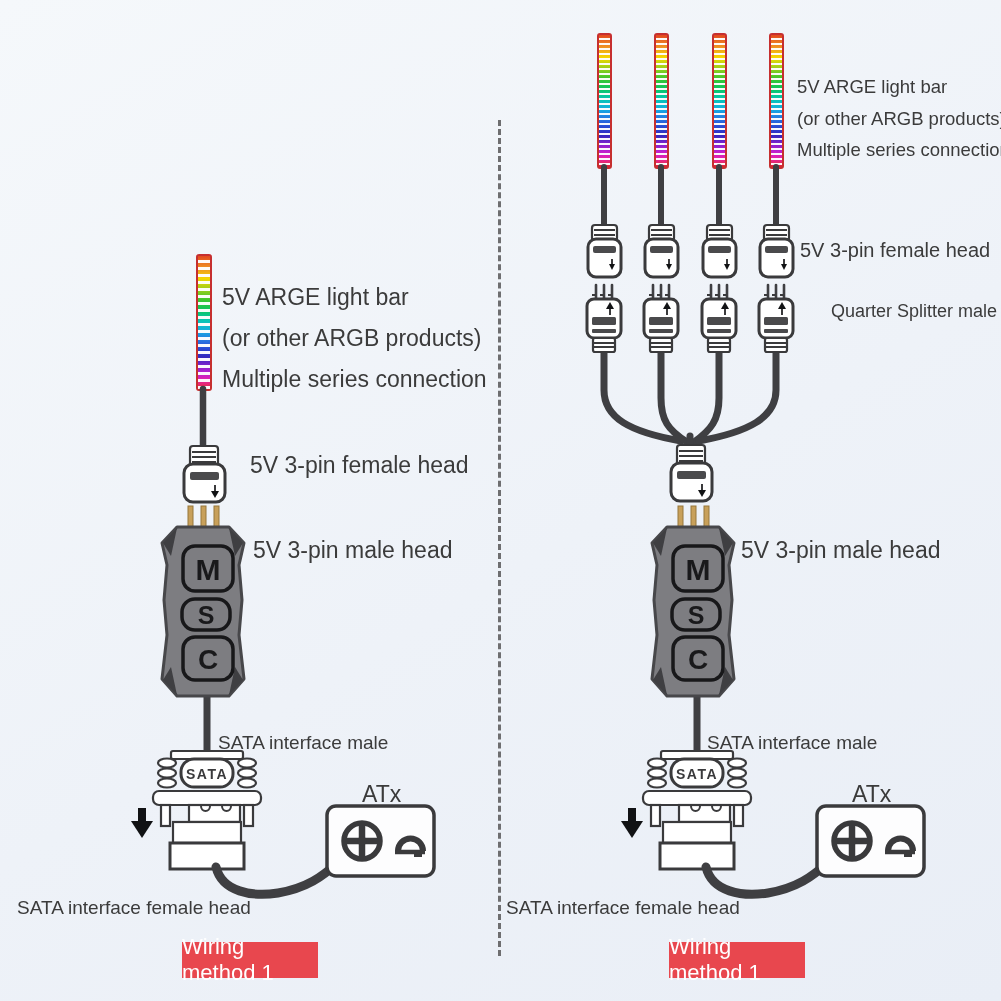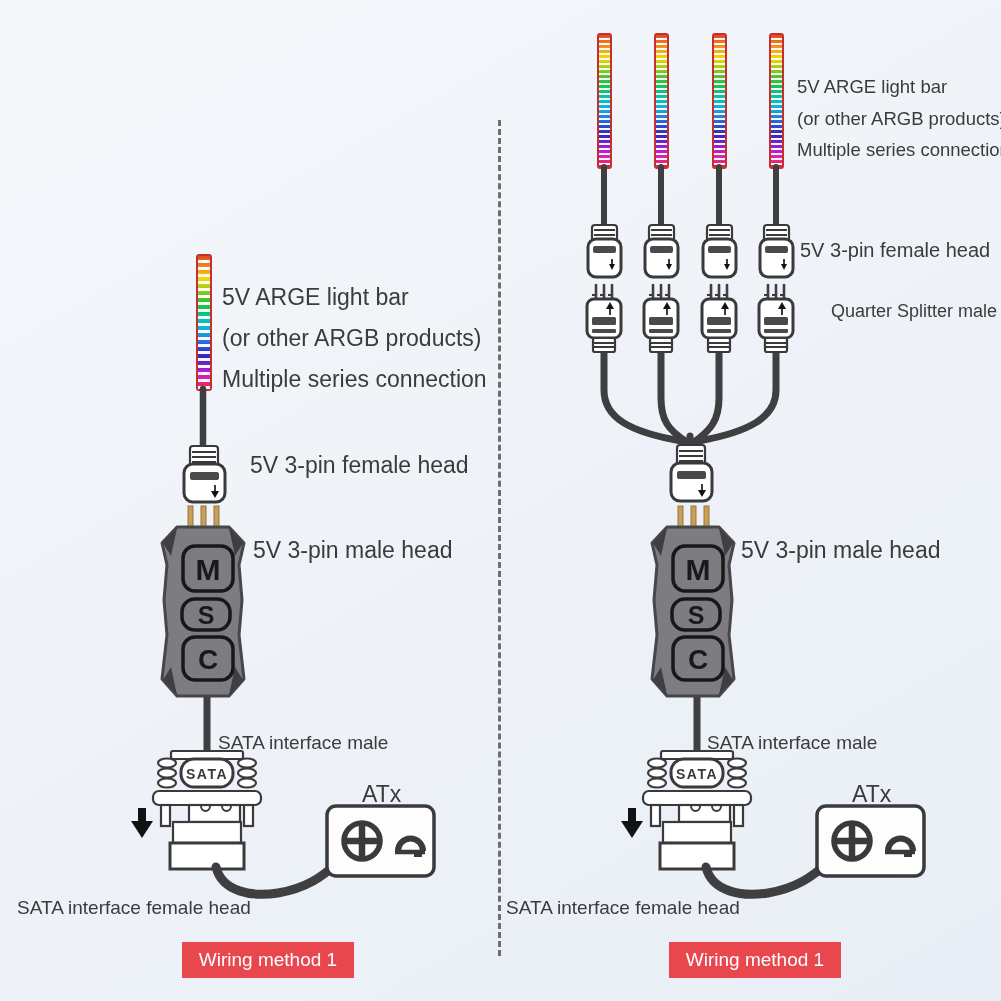--- a/index.html
+++ b/index.html
@@ -15,22 +15,22 @@
   
   .bar{position:absolute;box-sizing:border-box;border:2px solid #c62f2f;border-radius:3px;}
   .bar-grad{width:100%;height:100%;
     background-image:
       repeating-linear-gradient(to bottom, rgba(255,255,255,0) 0 3.1px, rgba(255,255,255,.96) 3.1px 5px),
       linear-gradient(to bottom,#e2491f 0%,#f09222 9%,#f5d800 17%,#9ccf1a 25%,#3cc52e 33%,#0bc562 41%,#06c6b0 48%,#14aee0 56%,#2679e2 63%,#2a47d2 70%,#3427be 76%,#7a22cc 82%,#bb1fd0 88%,#e321ae 93%,#e62a68 97%,#d4262b 100%);}
   .bar.large .bar-grad{
     background-image:
       repeating-linear-gradient(to bottom, rgba(255,255,255,0) 0 4.5px, rgba(255,255,255,.96) 4.5px 7px),
       linear-gradient(to bottom,#e2491f 0%,#f09222 9%,#f5d800 17%,#9ccf1a 25%,#3cc52e 33%,#0bc562 41%,#06c6b0 48%,#14aee0 56%,#2679e2 63%,#2a47d2 70%,#3427be 76%,#7a22cc 82%,#bb1fd0 88%,#e321ae 93%,#e62a68 97%,#d4262b 100%);}
-  .banner{position:absolute;width:172px;height:36px;background:#e8474e;color:#fff;
-    display:flex;align-items:center;justify-content:center;font-size:19px;}
+  .banner{position:absolute;width:136px;height:36px;background:#e8474e;color:#fff;
+    display:flex;align-items:center;justify-content:center;font-size:22px;}
   
   svg .con{fill:#ffffff;stroke:#3a3a3c;stroke-width:2.2;}
   svg .con3{fill:#ffffff;stroke:#3a3a3c;stroke-width:3;}
   svg .thin{stroke:#3a3a3c;stroke-width:2;fill:none;}
   svg .darkbar{fill:#4a4a4c;stroke:none;}
   svg .wire{stroke:#3f3f42;fill:none;stroke-linecap:round;}
   svg .cable{stroke:#3f3f42;fill:none;stroke-width:9;stroke-linecap:round;}
   svg .pin{fill:#c8a05a;stroke:#96763a;stroke-width:1;}
   svg .body{fill:#7d7d81;stroke:#47474a;stroke-width:3;stroke-linejoin:round;}
   svg .facet{fill:#3f3f42;}

